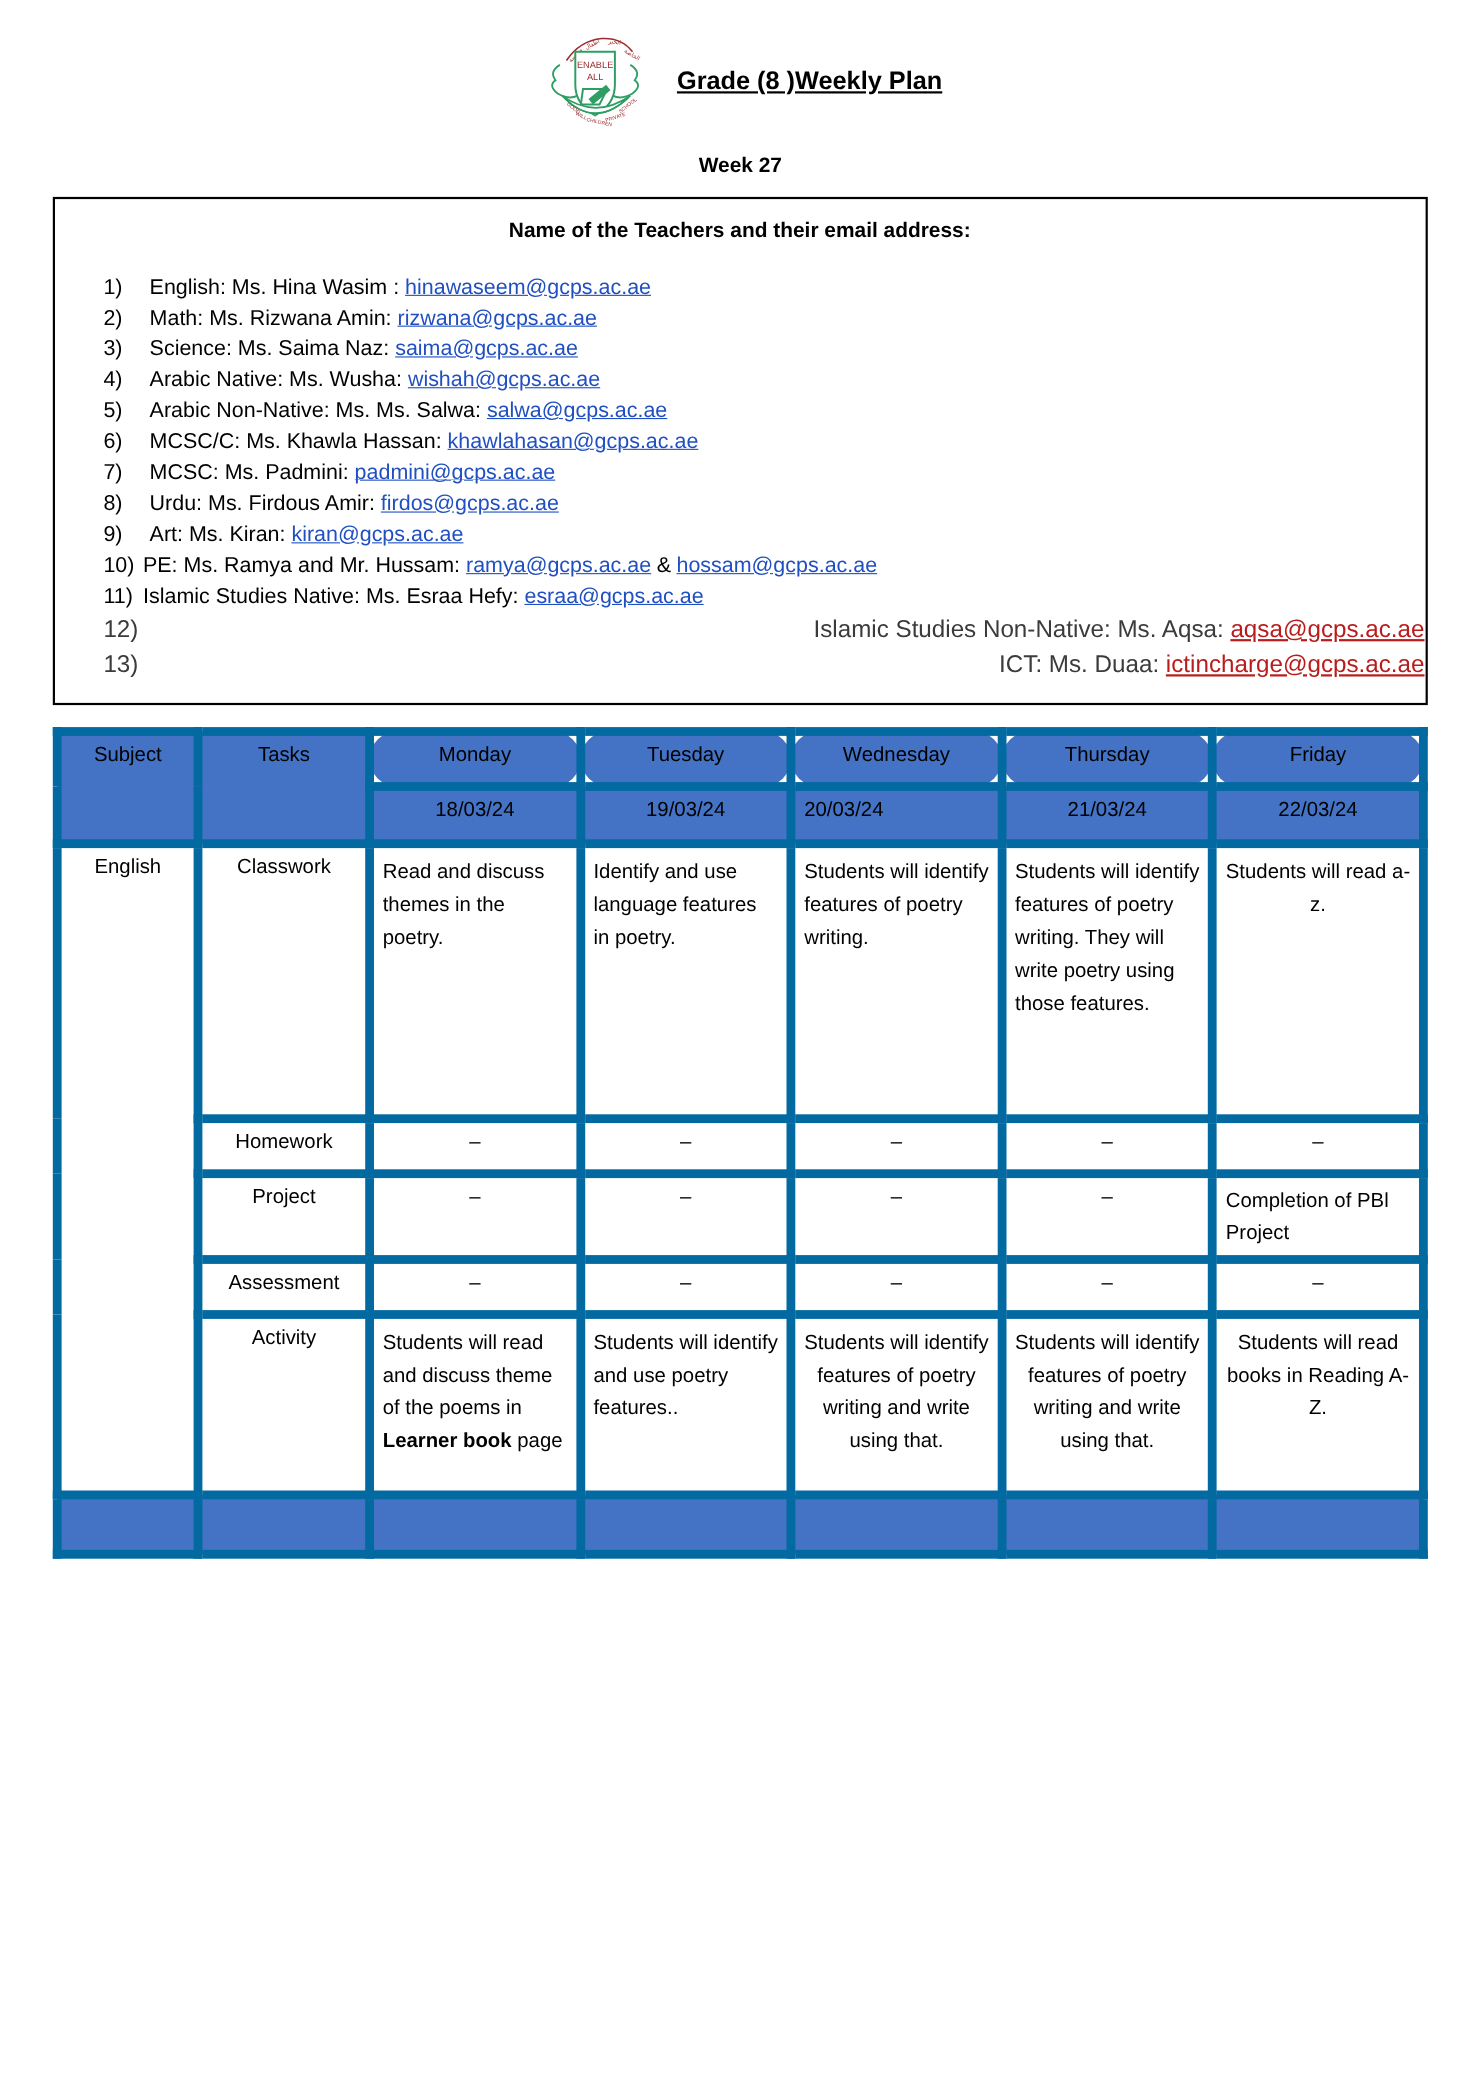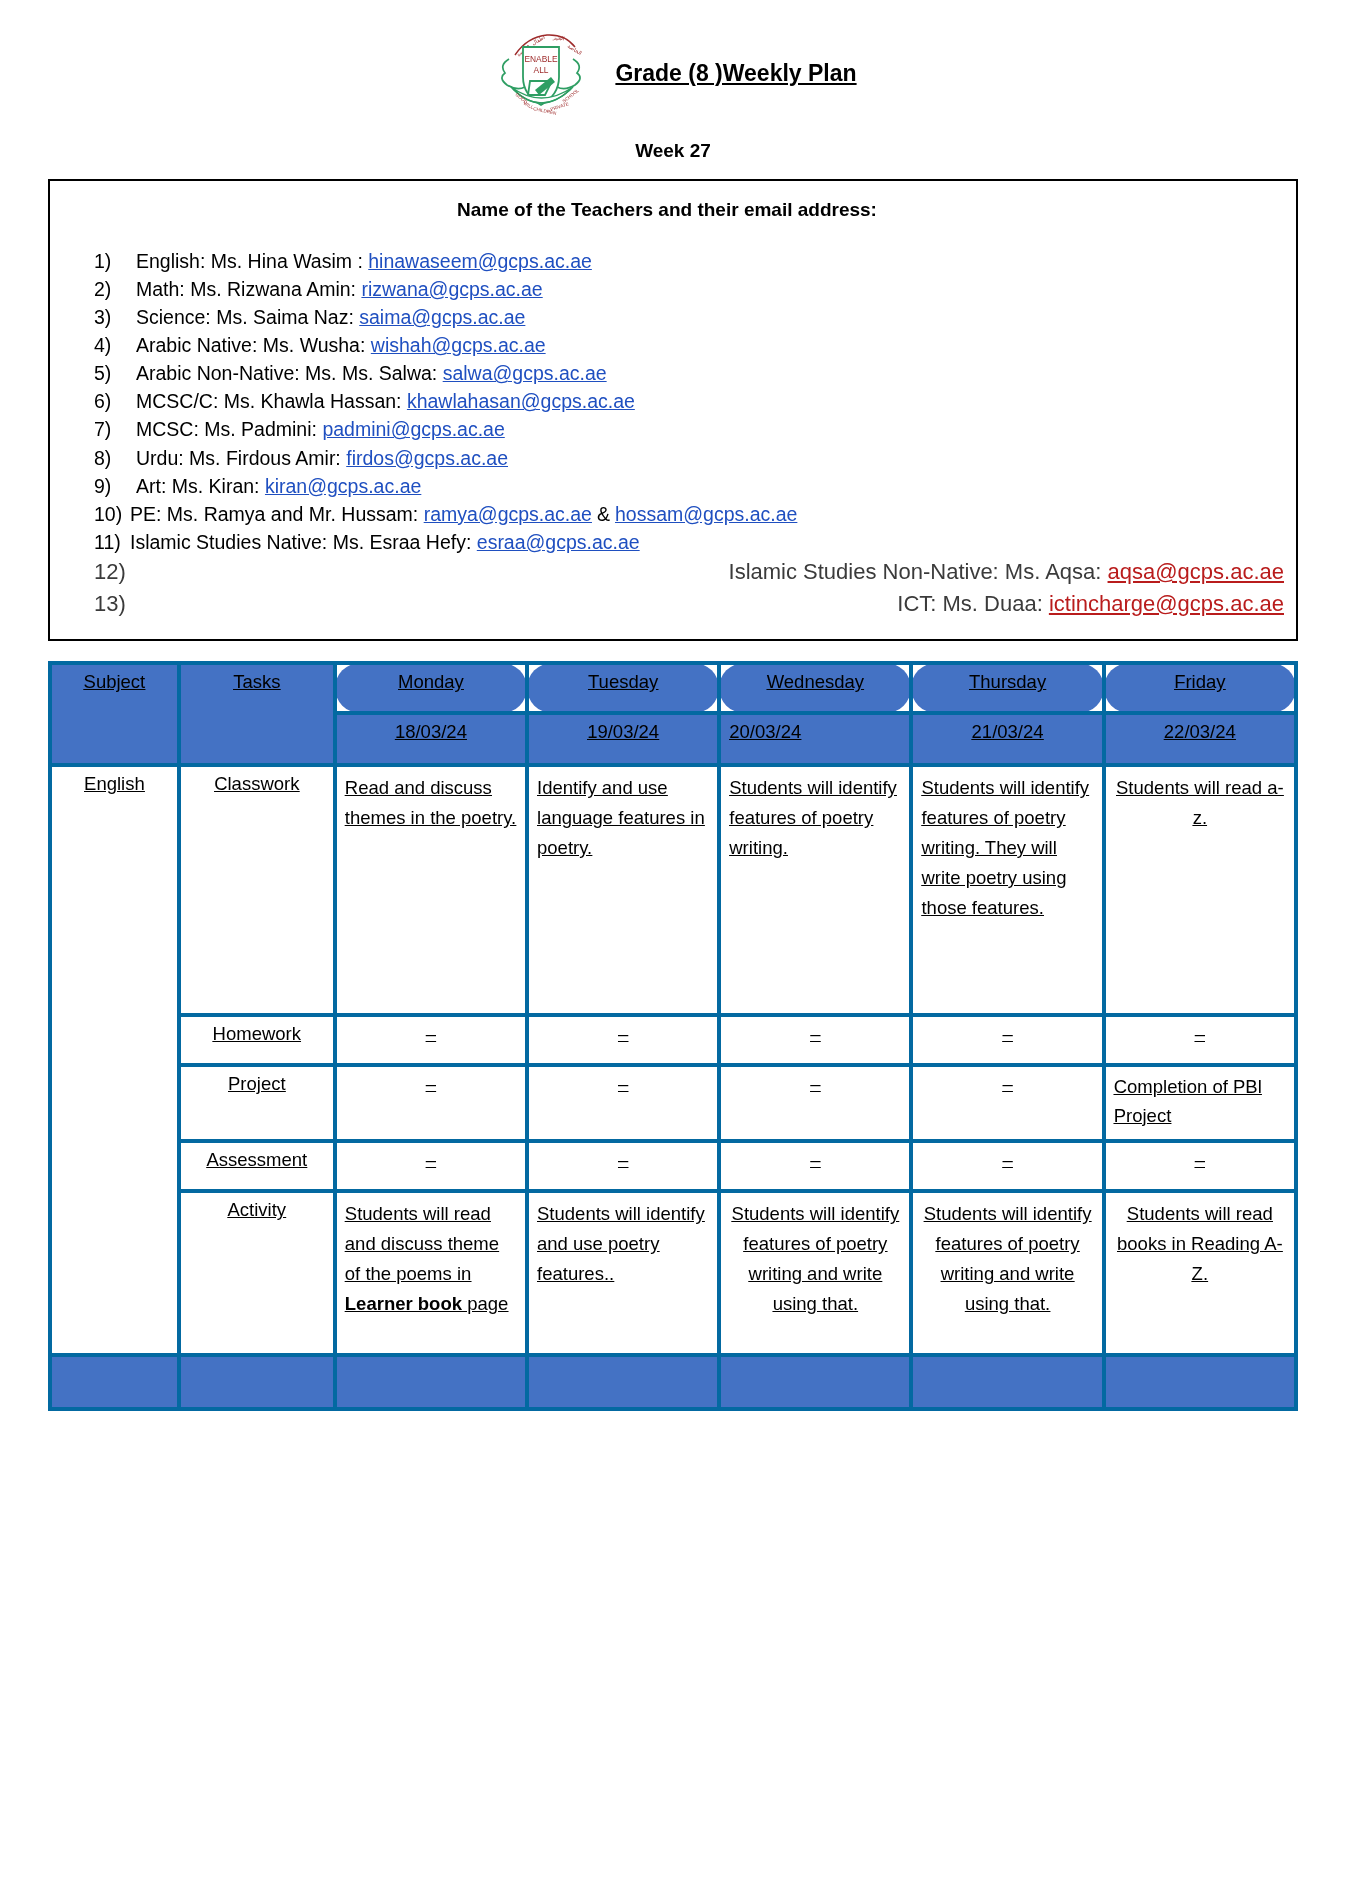--- a/index.html
+++ b/index.html
@@ -41,21 +41,21 @@
     font-size: 19px;
     font-weight: bold;
     margin-top: 20px;
     margin-bottom: 17px;
   }
 
   
   .teachers-box {
     margin: 0 48px 0 48px;
     border: 2px solid #000;
-    padding: 18px 12px 20px 0;
+    padding: 18px 1px 20px 0;
   }
   .teachers-title {
     text-align: center;
     font-weight: bold;
     font-size: 19px;
     margin-bottom: 26px;
   }
   .teachers-list {
     margin: 0;
     padding: 0;
@@ -82,22 +82,21 @@
   .amp { padding: 0 5px; color:#000; }
 
   
   .sched-wrap { margin: 20px 48px 0 48px; }
   table.sched {
     width: 100%;
     border-collapse: collapse;
     table-layout: fixed;
   }
   table.sched, table.sched td, table.sched th {
-    border: 4px solid #0369a1;
-    text-decoration: underline;
+    border: 8px solid #0369a1;
   }
   table.sched td, table.sched th {
     padding: 6px 8px;
     font-weight: normal;
     font-size: 18.5px;
     vertical-align: top;
   }
   col.c-subject { width: 128px; }
   col.c-tasks   { width: 155px; }
   col.c-day     { width: 191px; }

